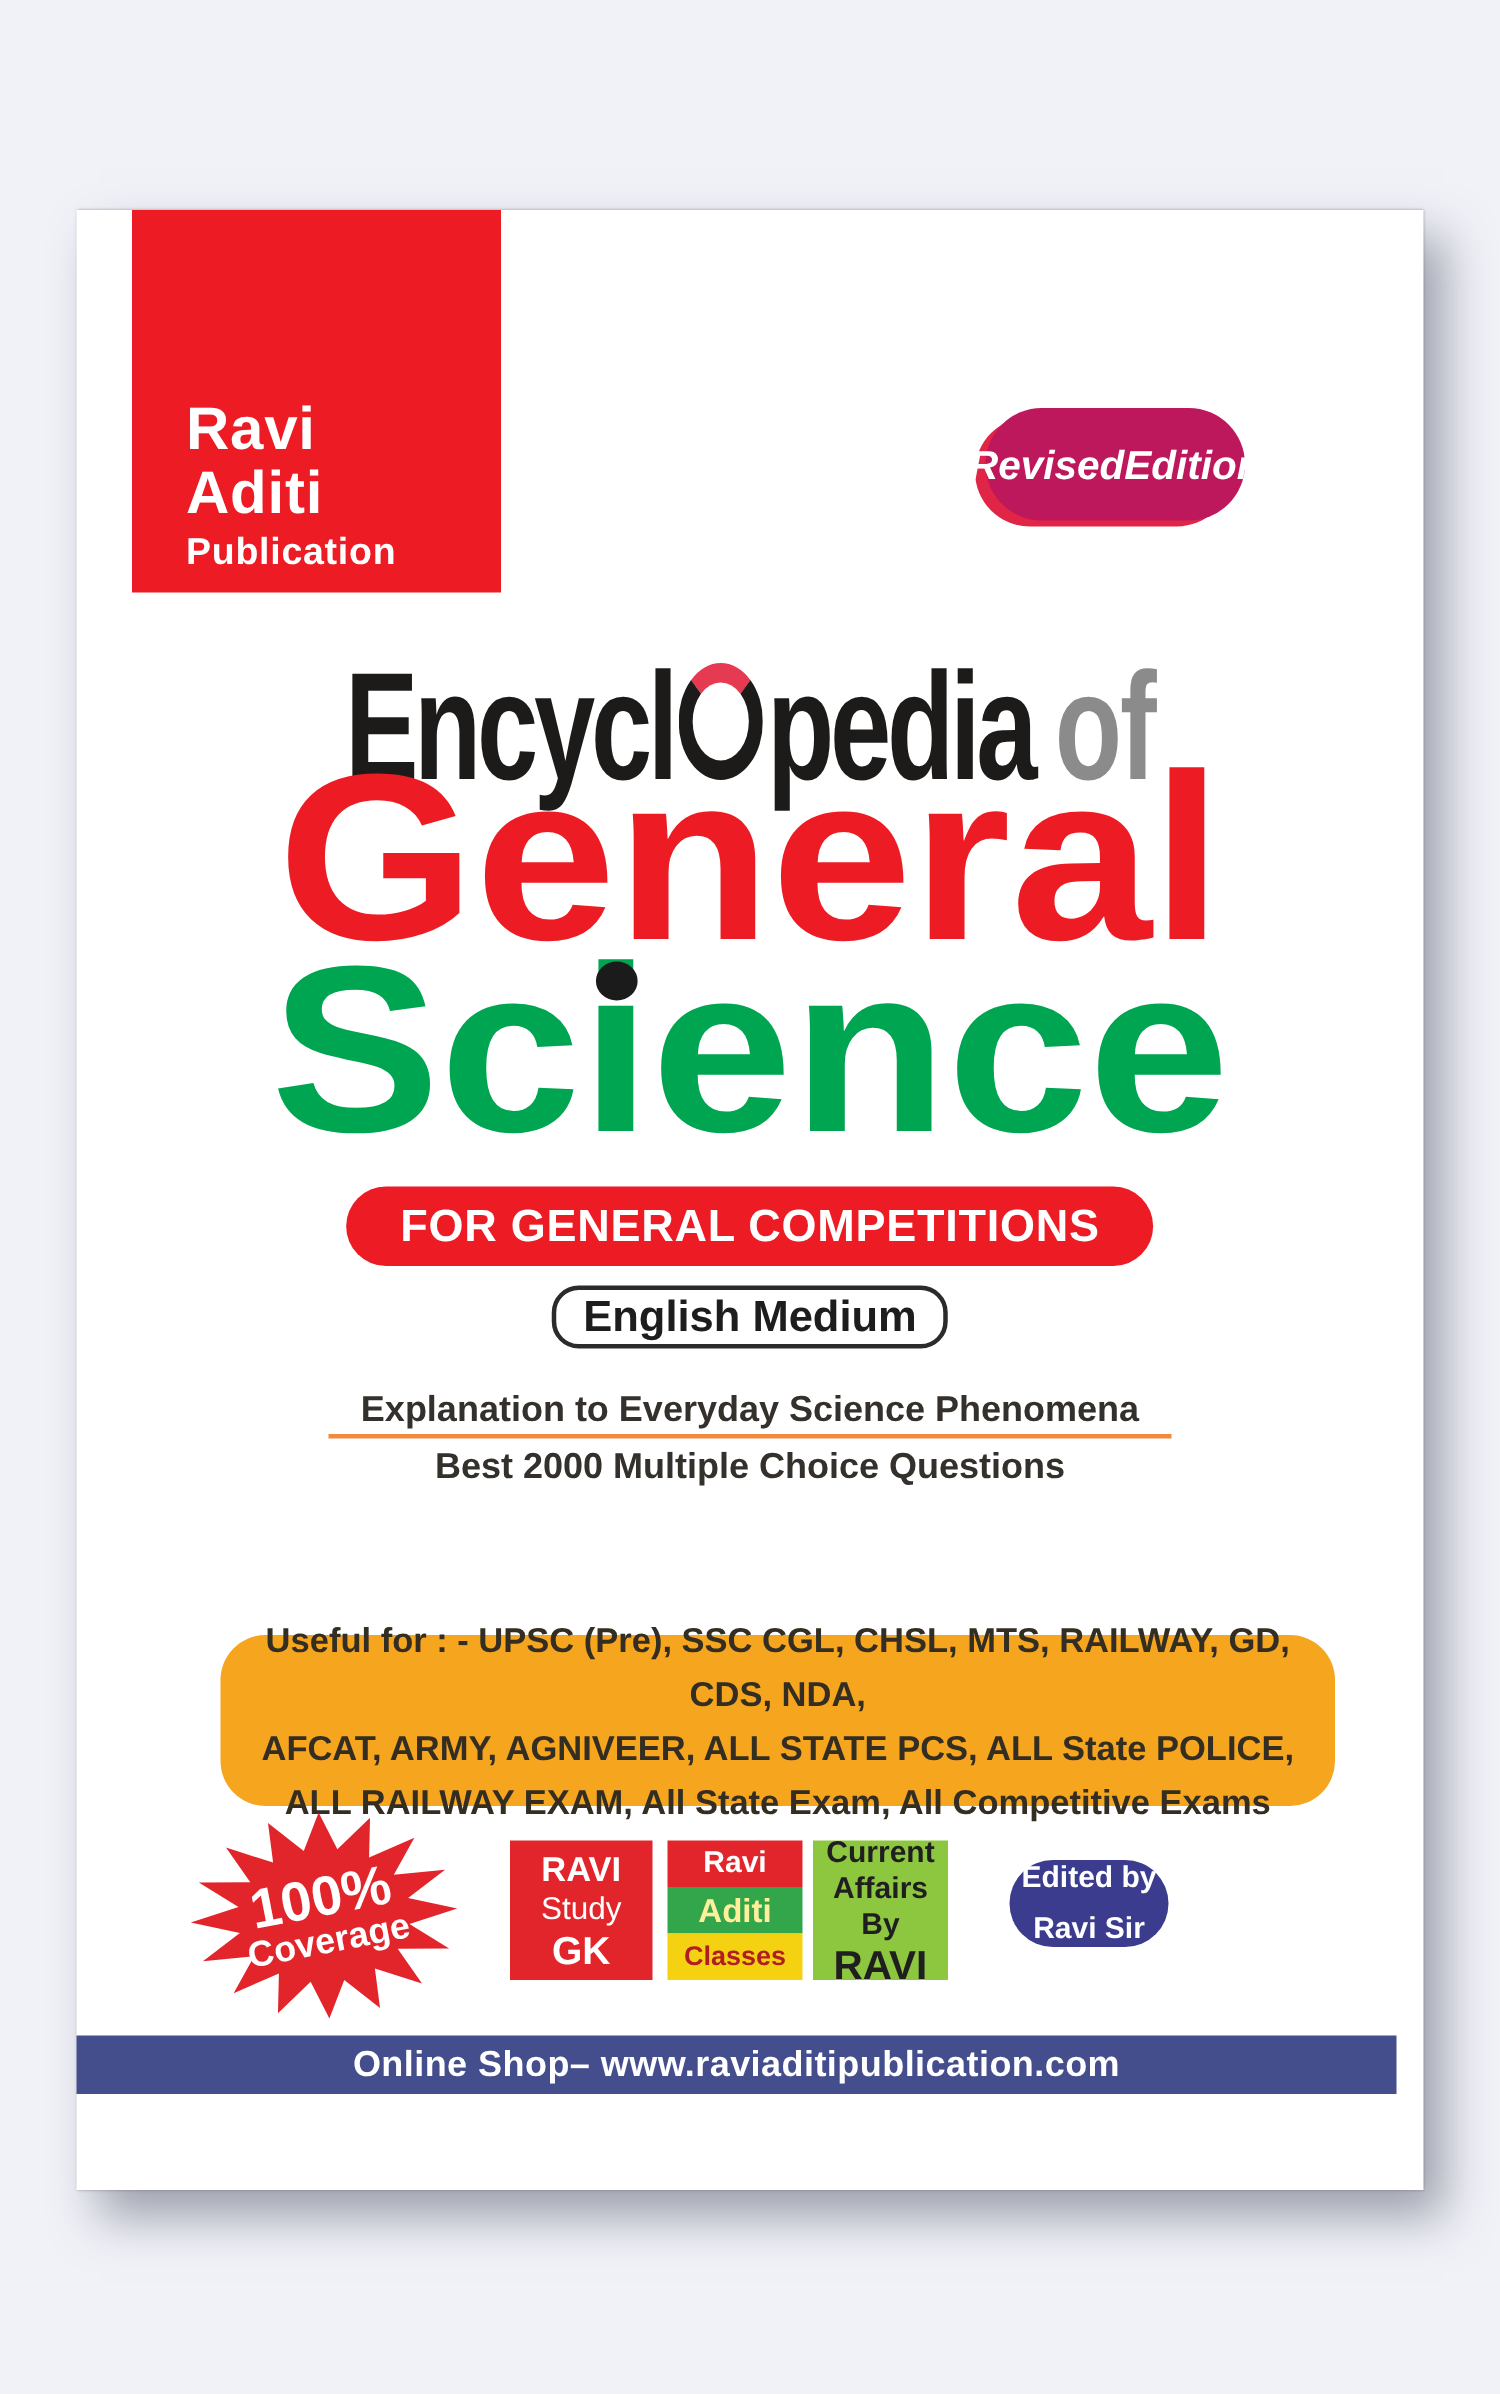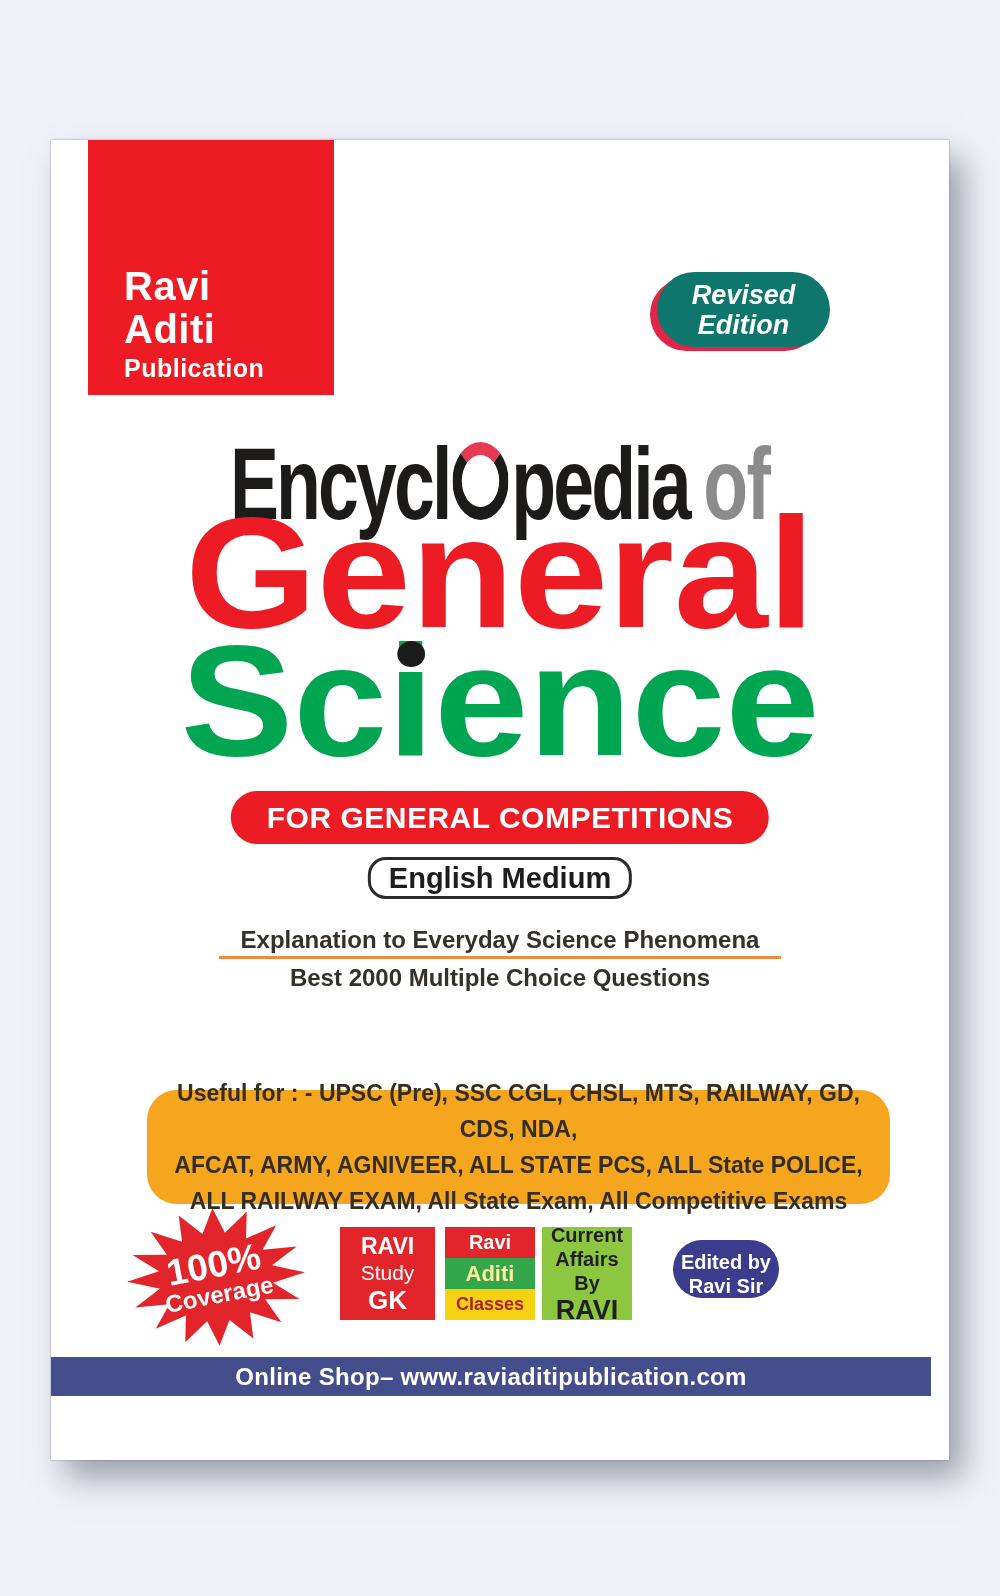--- a/index.html
+++ b/index.html
@@ -17,24 +17,24 @@
   .logo-block{
     position:absolute;left:37px;top:0;width:246px;height:255px;
     background:#ed1c24;
   }
   .logo-text{position:absolute;left:36px;bottom:10px;color:#fff;}
   .logo-l1{font-size:40px;font-weight:bold;line-height:43px;letter-spacing:.5px;}
   .logo-l2{font-size:25px;font-weight:bold;line-height:34px;letter-spacing:.5px;}
   
   .edition-badge{
     position:absolute;left:606px;top:132px;width:173px;height:75px;
-    background:#0f766e;border-radius:40px;
+    background:#be185d;border-radius:40px;
     box-shadow:-8px 5px 0 -1px #e02547;
     color:#fff;font-style:italic;font-weight:bold;font-size:27px;line-height:30px;
-    display:flex;flex-direction:column;align-items:center;justify-content:center;
+    display:flex;align-items:center;justify-content:center;
     text-align:center;
   }
   
   .title-top{position:absolute;top:302px;left:0;width:100%;height:84px;text-align:center;white-space:nowrap;}
   .title-top-inner{
     display:inline-block;transform:scaleX(.72);transform-origin:50% 50%;
     font-size:102px;font-weight:bold;letter-spacing:-4px;line-height:84px;color:#1c1b1a;
   }
   .globe-o{
     display:inline-block;width:52px;height:52px;border:13px solid #1c1b1a;
@@ -104,21 +104,21 @@
     position:absolute;left:491px;top:1087px;width:90px;height:93px;background:#8dc63f;
     color:#1f1f1f;text-align:center;display:flex;flex-direction:column;justify-content:center;
   }
   .badge-current .c1{font-size:20px;font-weight:bold;line-height:24px;}
   .badge-current .c2{font-size:20px;font-weight:bold;line-height:24px;}
   .badge-current .c3{font-size:27px;font-weight:bold;line-height:30px;}
   .badge-edited{
     position:absolute;left:622px;top:1100px;width:106px;height:58px;
     background:#3b3c8e;border-radius:29px;color:#fff;
     font-size:20px;font-weight:bold;line-height:24px;text-align:center;
-    display:flex;flex-direction:column;align-items:center;justify-content:flex-end;
+    display:flex;flex-direction:column;align-items:center;justify-content:space-between;
   }
   
   .footer-bar{
     position:absolute;left:0;top:1217px;width:880px;height:39px;background:#454e8c;
     color:#fff;font-size:24px;font-weight:bold;letter-spacing:.3px;
     display:flex;align-items:center;justify-content:center;
   }
 </style>
 </head>
 <body>

